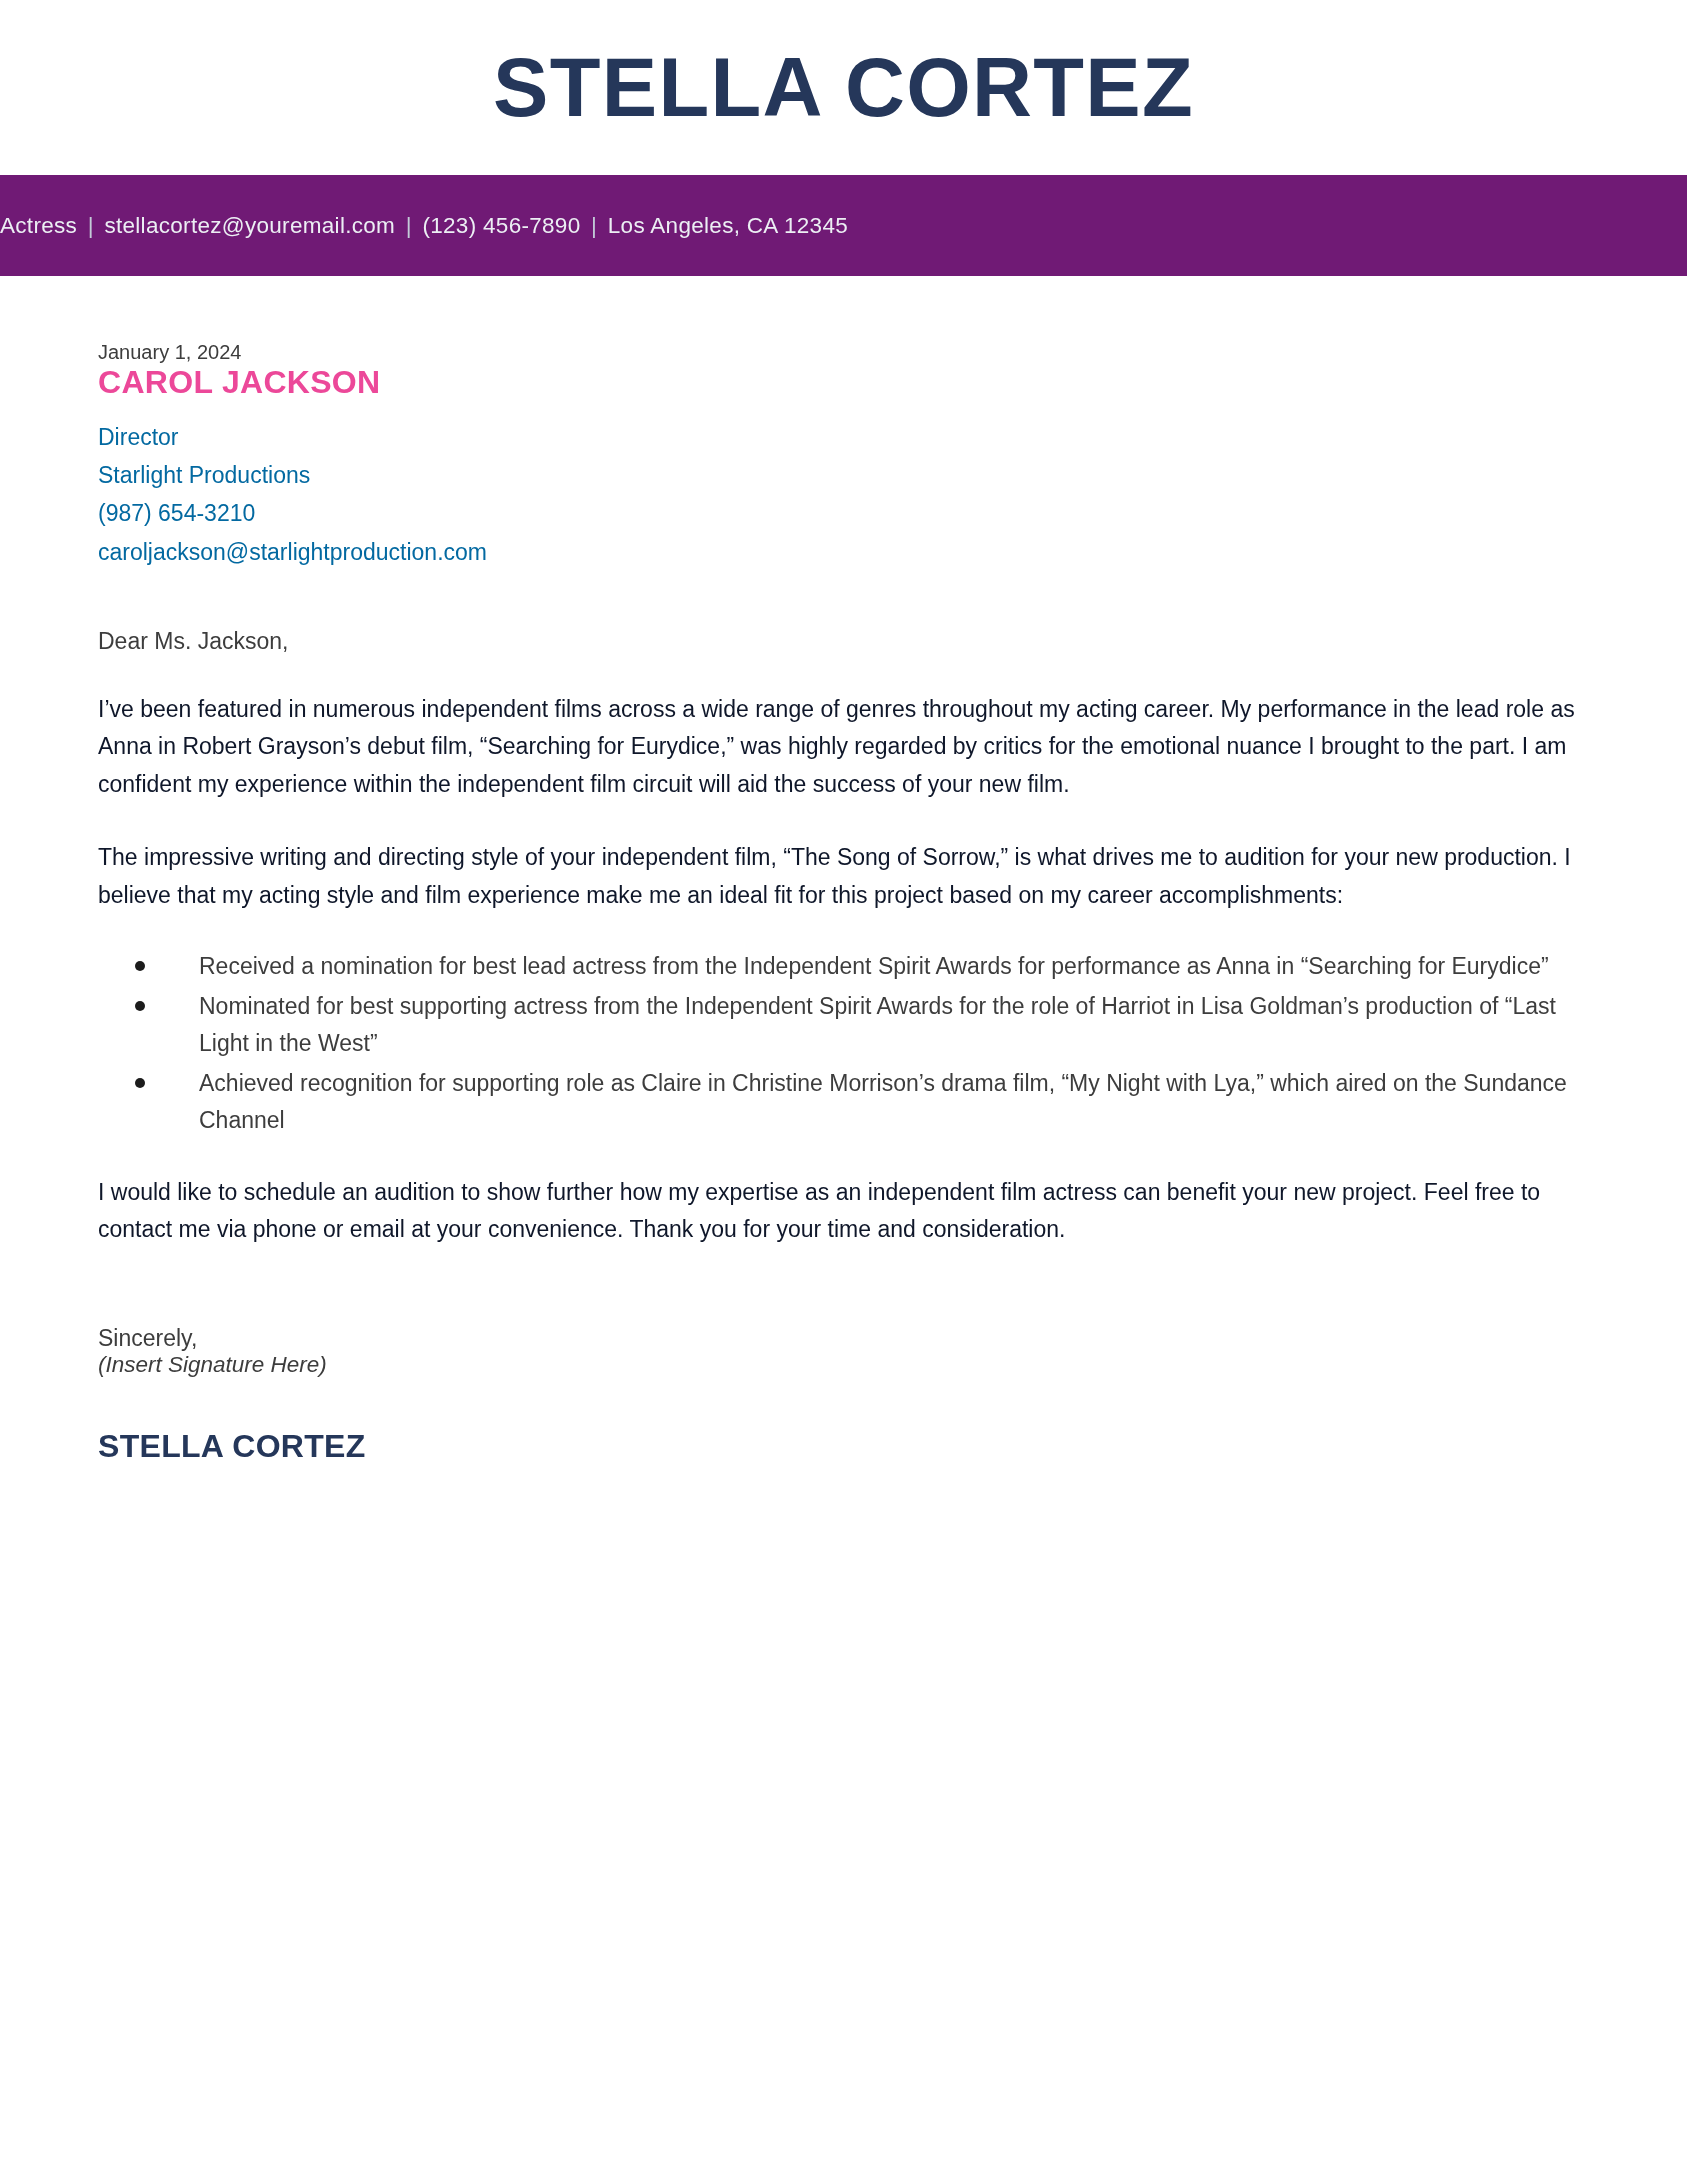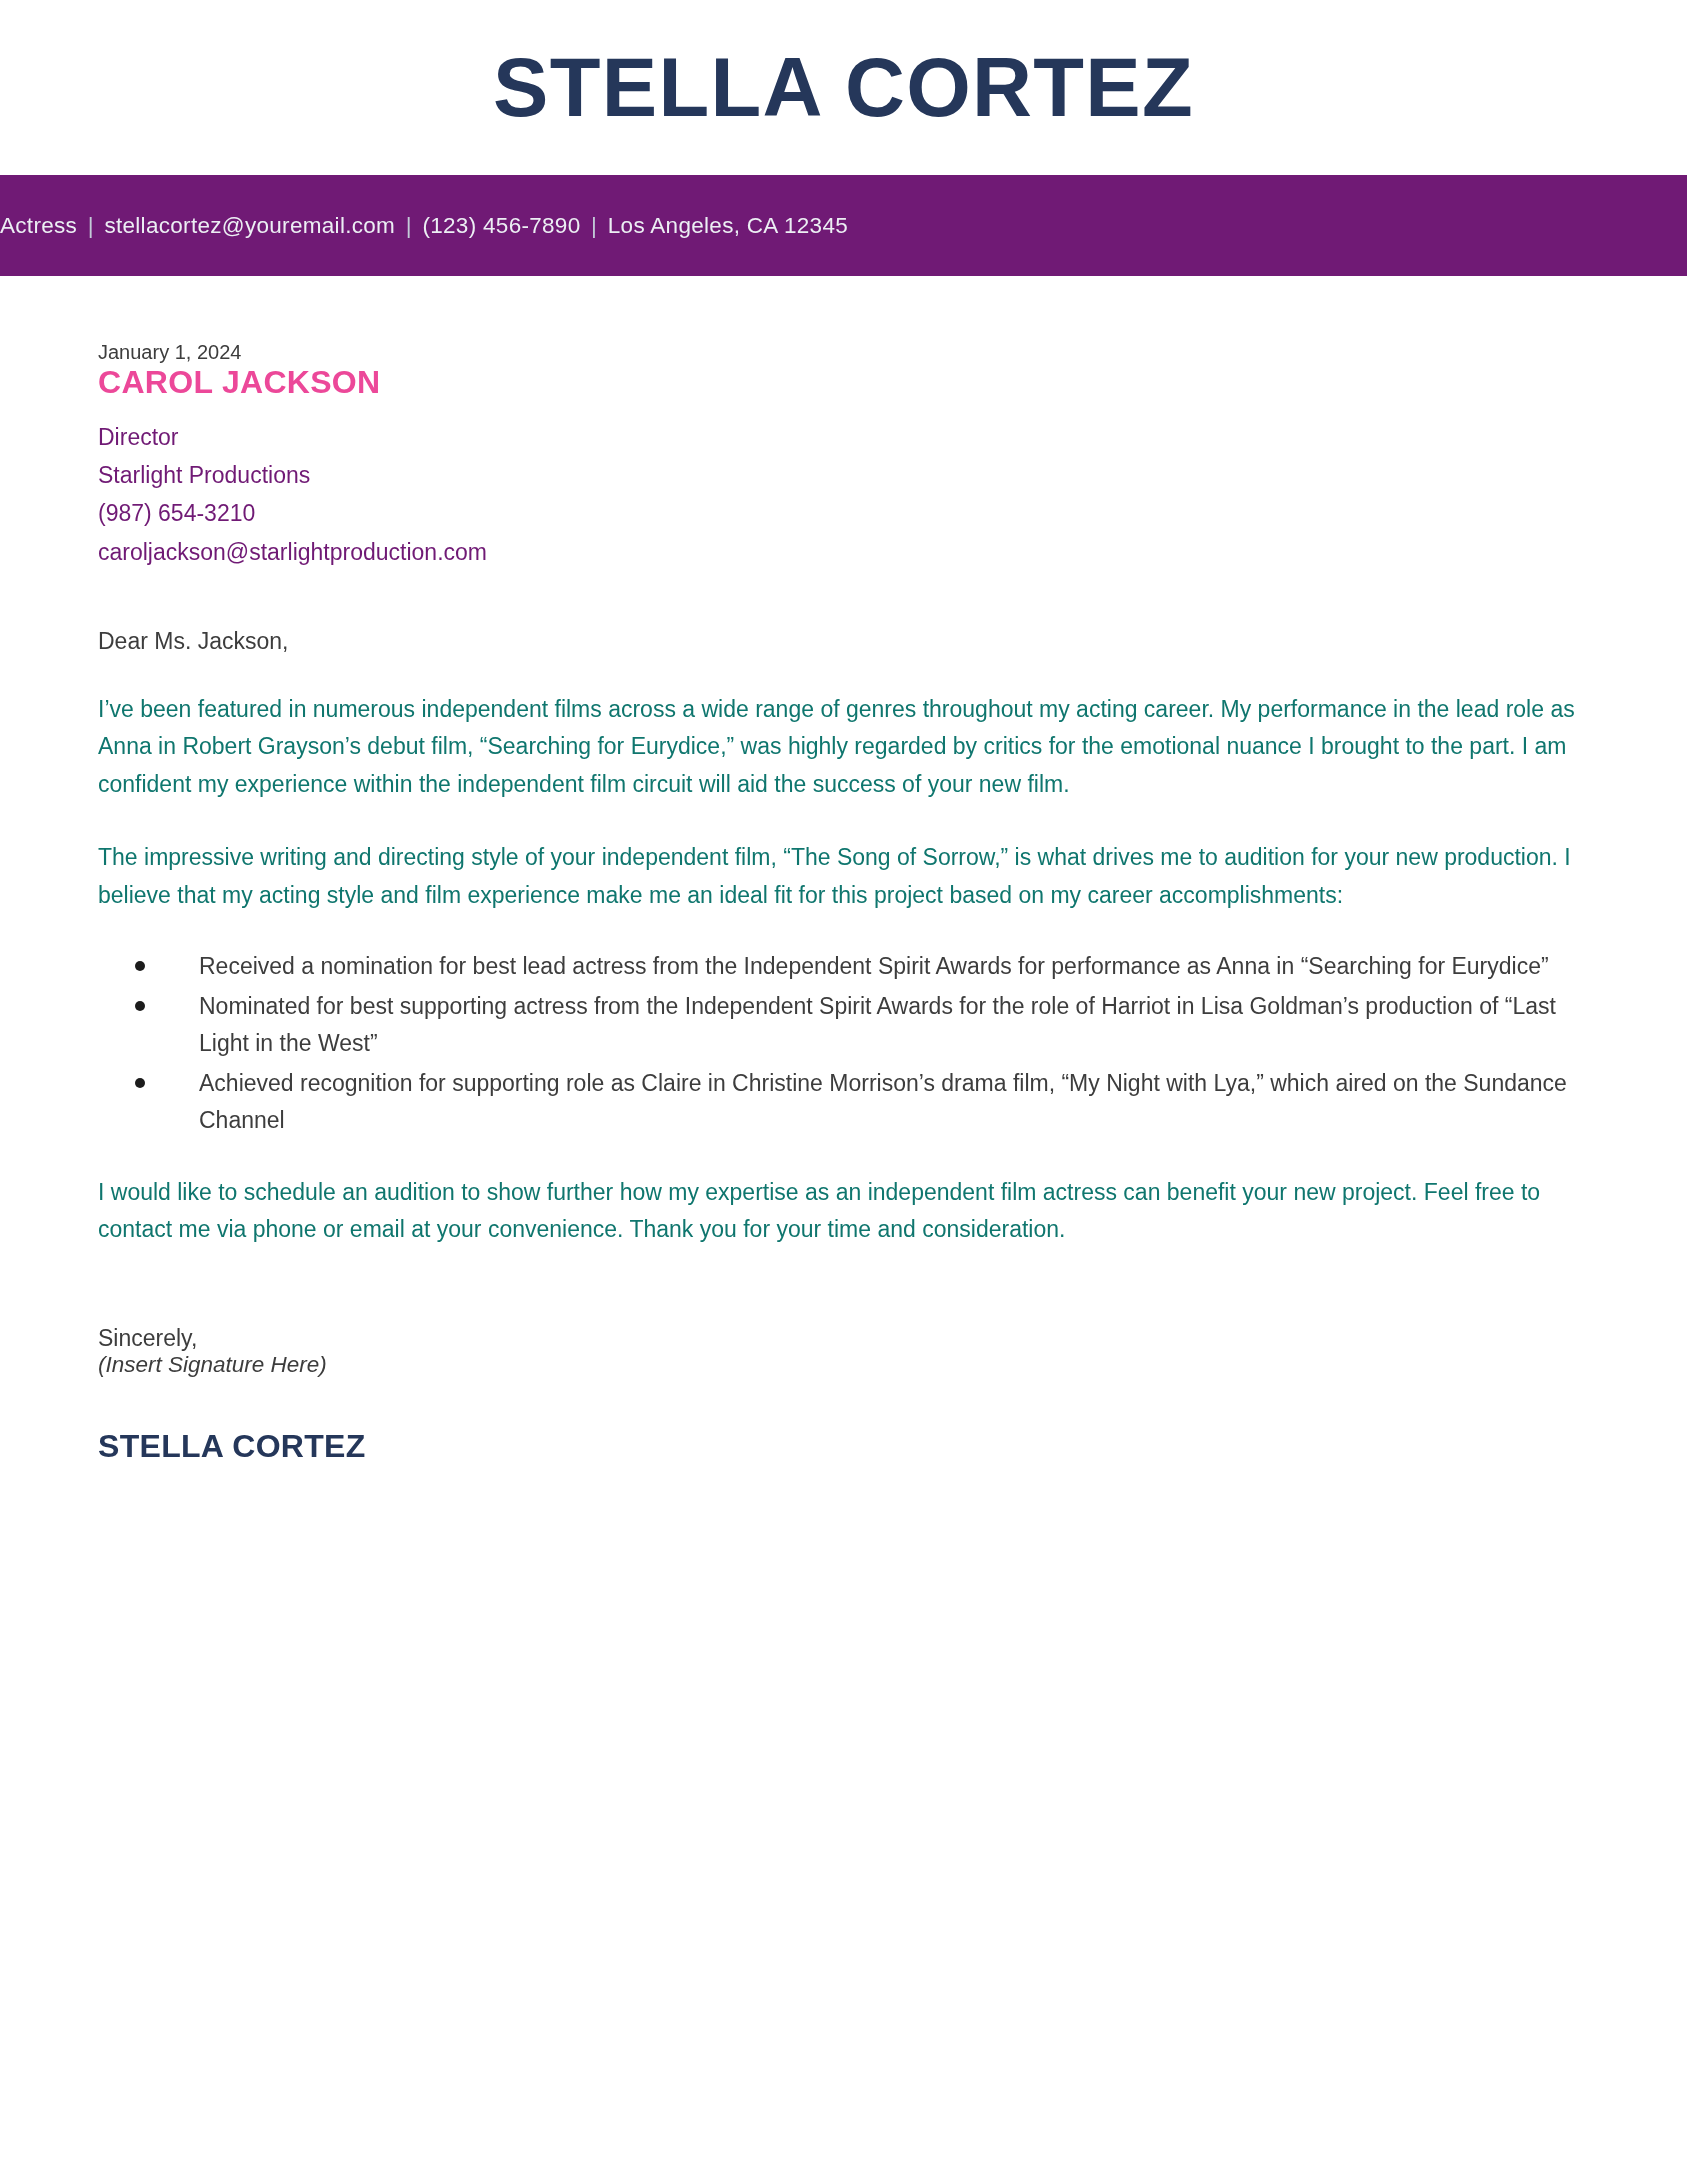--- a/index.html
+++ b/index.html
@@ -87,33 +87,33 @@
 
   .recipient-name {
     font-size: 32px;
     font-weight: 700;
     color: #ec4899;
     letter-spacing: 0.3px;
     margin-bottom: 17px;
   }
   .recipient-line {
     font-size: 23px;
-    color: #701a75;
+    color: #0369a1;
     line-height: 1.66;
   }
 
   .salutation {
     font-size: 23px;
     color: #3d3d3d;
     margin-top: 57px;
   }
 
   .para {
     font-size: 23px;
-    color: #0f766e;
+    color: #0f172a;
     line-height: 1.63;
     margin-top: 36px;
     width: 1479px;
     text-align: left;
   }
 
   .bullets {
     margin: 34px 0 0 0;
     padding: 0;
     list-style: none;

